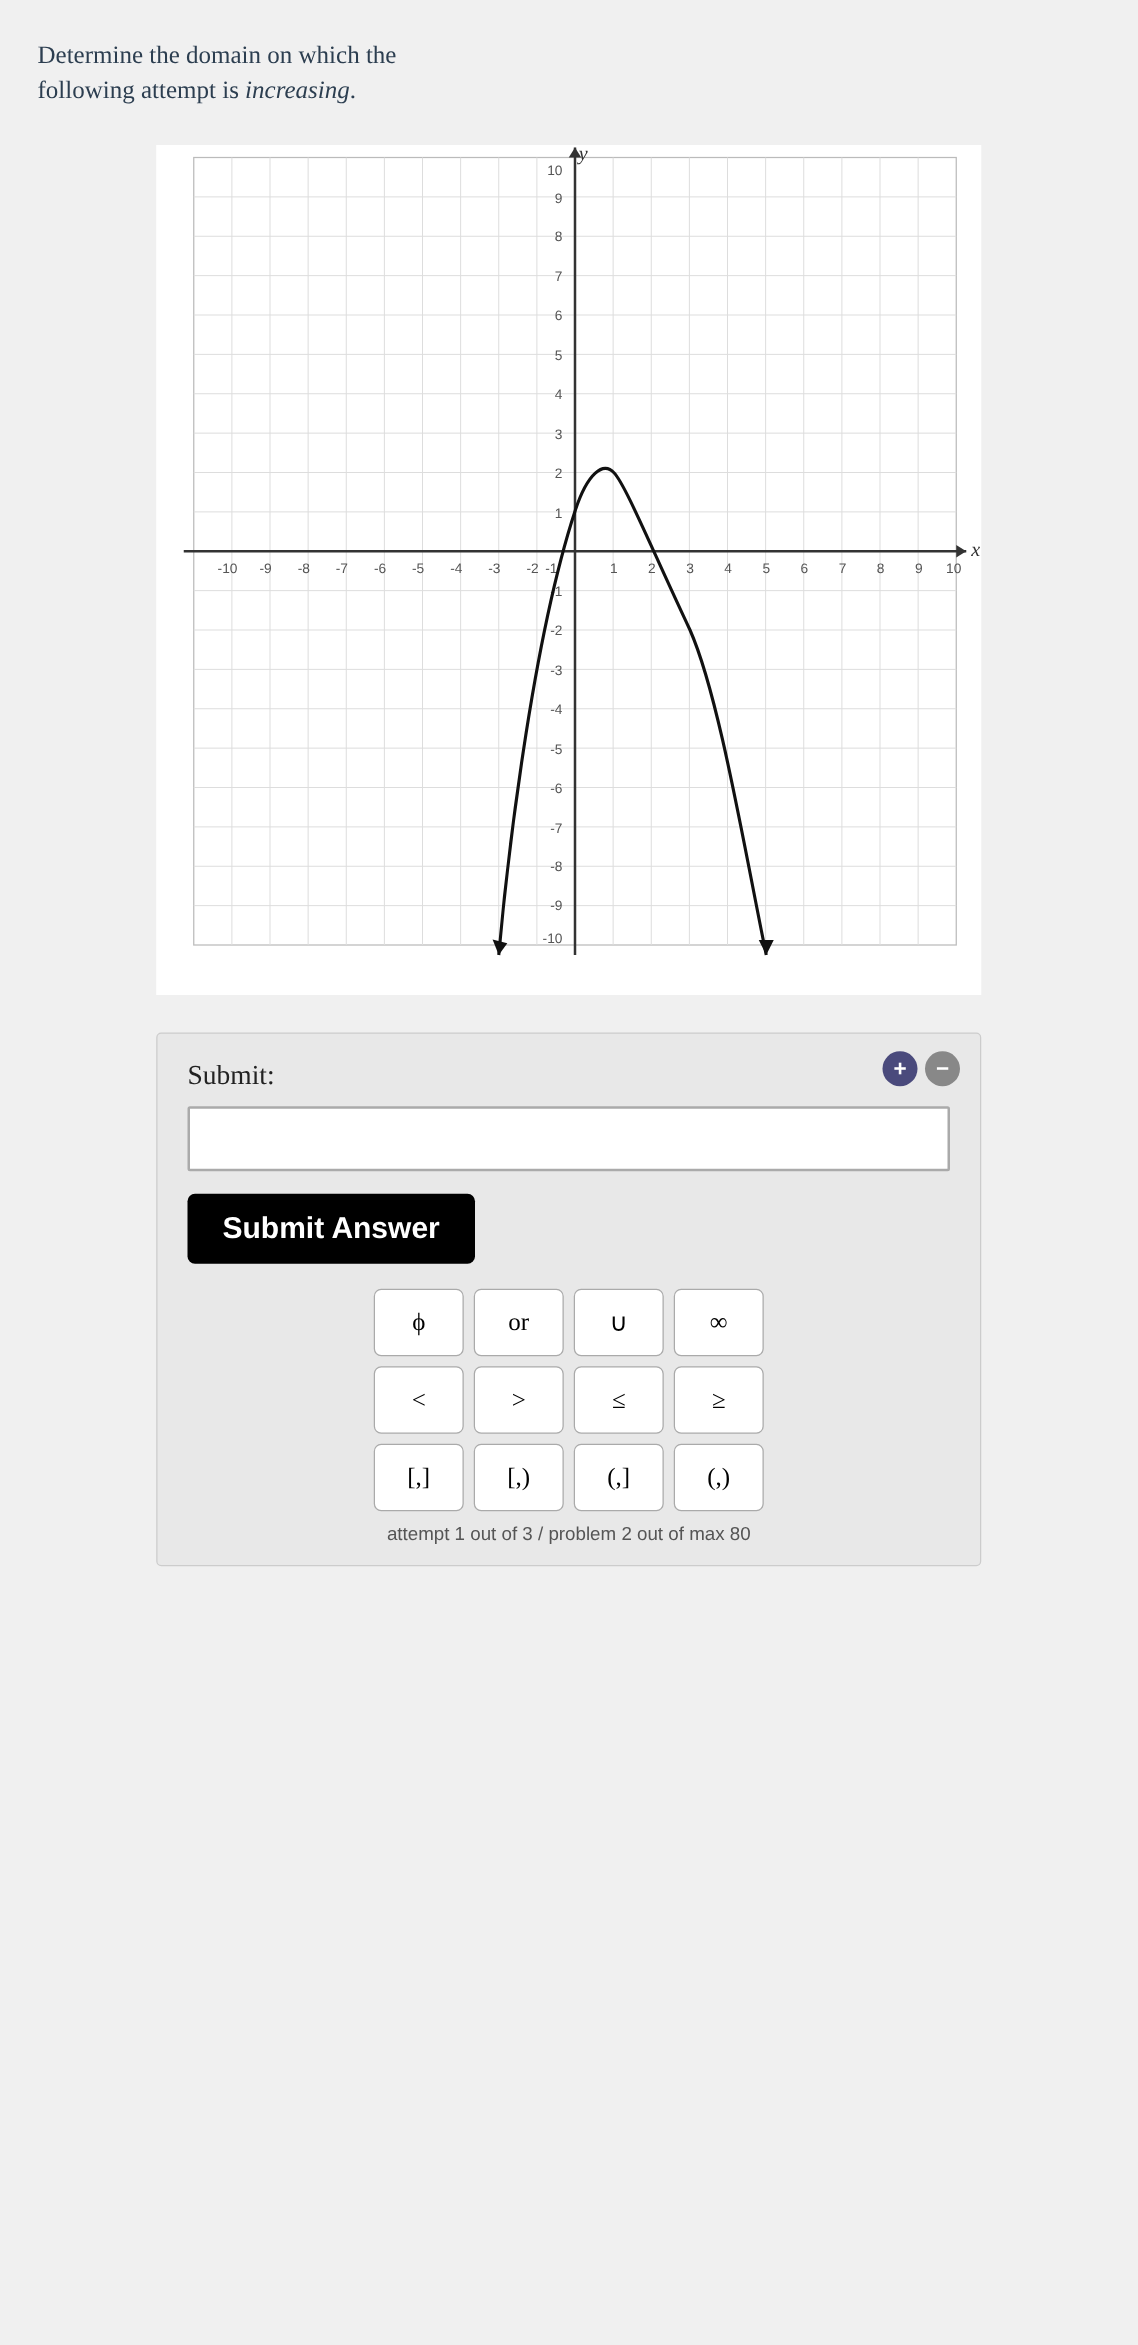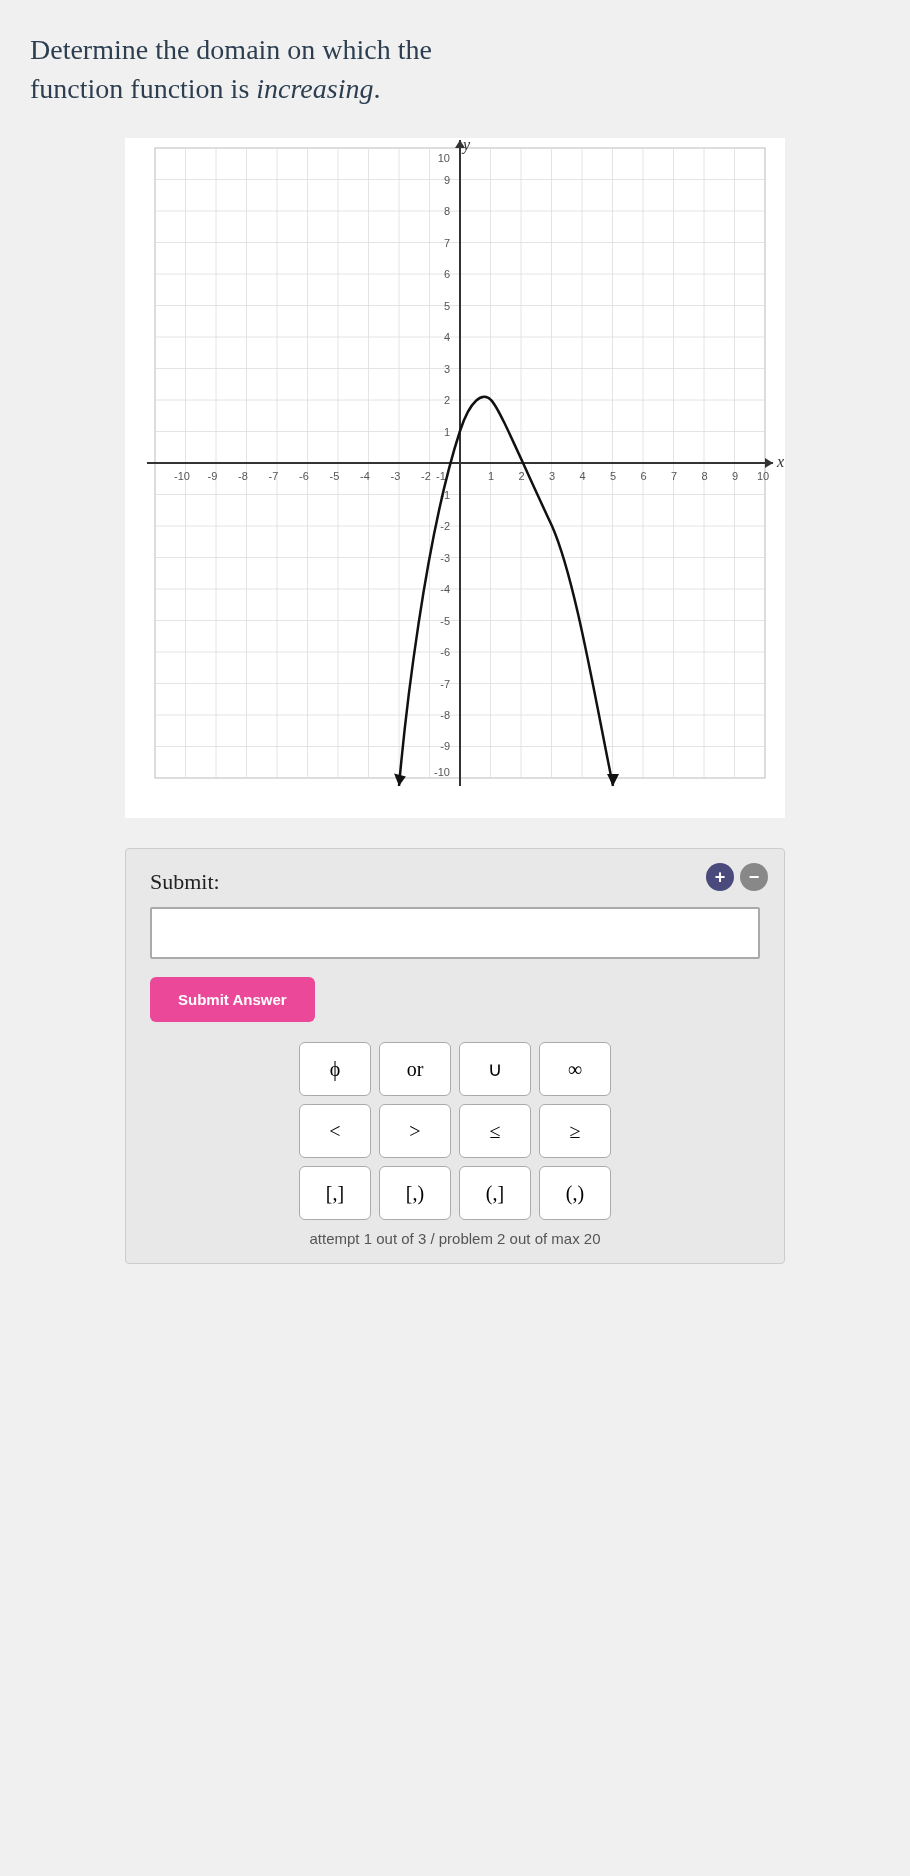--- a/index.html
+++ b/index.html
@@ -4,21 +4,21 @@
   <style>
     * { box-sizing: border-box; margin: 0; padding: 0; }
     body {
       font-family: Georgia, 'Times New Roman', serif;
       background: #f0f0f0;
       width: 910px;
       min-height: 1876px;
       padding: 30px 30px 0 30px;
     }
     .question-text {
-      font-size: 28px;
+      font-size: 20px;
       color: #2c3e50;
       line-height: 1.4;
       margin-bottom: 30px;
     }
     .question-text em {
       font-style: italic;
     }
     .graph-container {
       width: 660px;
       margin: 0 auto 30px auto;
@@ -72,25 +72,25 @@
       height: 52px;
       border: 2px solid #aaa;
       background: white;
       font-size: 18px;
       padding: 6px 10px;
       outline: none;
       border-radius: 2px;
       margin-bottom: 18px;
     }
     .submit-btn {
-      background: #ec4899;
+      background: #000000;
       color: white;
       border: none;
       border-radius: 6px;
-      font-size: 15px;
+      font-size: 24px;
       font-weight: bold;
       padding: 14px 28px;
       cursor: pointer;
       margin-bottom: 20px;
       font-family: Arial, sans-serif;
     }
     .symbol-keyboard {
       display: flex;
       flex-direction: column;
       align-items: center;
@@ -132,21 +132,21 @@
       display: block;
       width: 660px;
       height: 680px;
     }
   </style>
 </head>
 <body>
 
 <div class="question-text">
   <span>Determine the domain on which the</span><br>
-  <span>function function is </span><em>increasing</em><span>.</span>
+  <span>following attempt is </span><em>increasing</em><span>.</span>
 </div>
 
 <div class="graph-container">
   <svg class="graph-svg" viewBox="0 0 660 680" xmlns="http://www.w3.org/2000/svg">
 
     <rect x="30" y="10" width="610" height="630" fill="#ffffff" stroke="#bbb" stroke-width="1"></rect>
 
     <line x1="60.5" y1="10" x2="60.5" y2="640" stroke="#ddd" stroke-width="0.8"></line>
     <line x1="91" y1="10" x2="91" y2="640" stroke="#ddd" stroke-width="0.8"></line>
     <line x1="121.5" y1="10" x2="121.5" y2="640" stroke="#ddd" stroke-width="0.8"></line>
@@ -284,14 +284,14 @@
       <button class="sym-btn">≥</button>
     </div>
     <div class="symbol-row">
       <button class="sym-btn">[,]</button>
       <button class="sym-btn">[,)</button>
       <button class="sym-btn">(,]</button>
       <button class="sym-btn">(,)</button>
     </div>
   </div>
 
-  <div class="attempt-text">attempt 1 out of 3 / problem 2 out of max 20</div>
+  <div class="attempt-text">attempt 1 out of 3 / problem 2 out of max 80</div>
 </div>
 
 </body></html>

